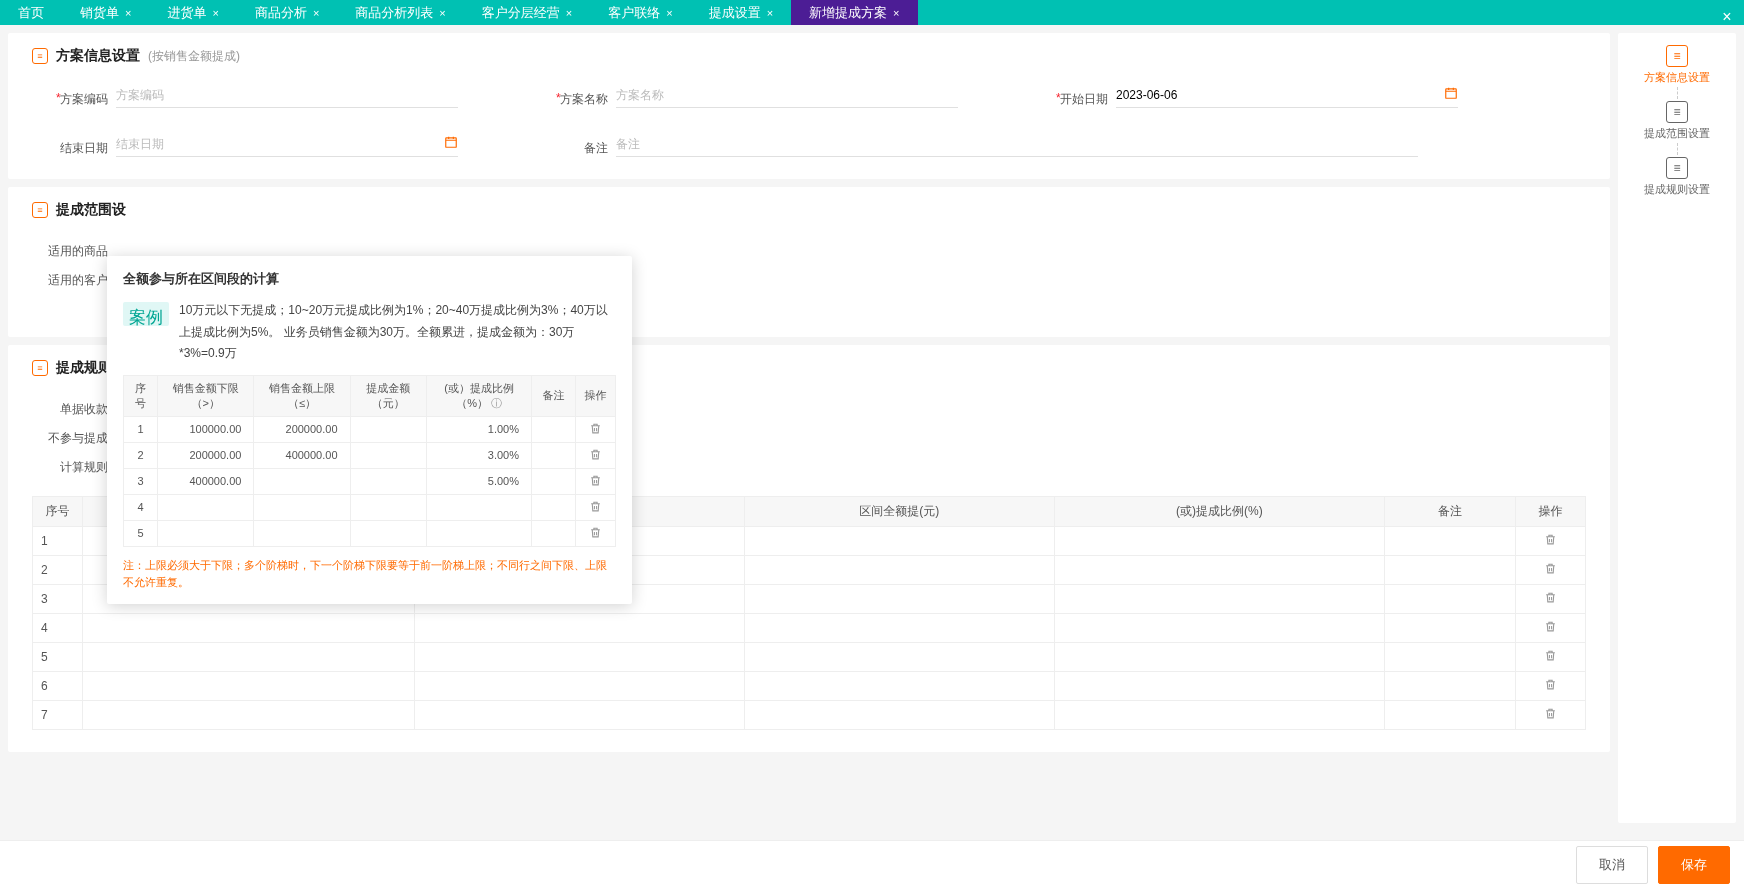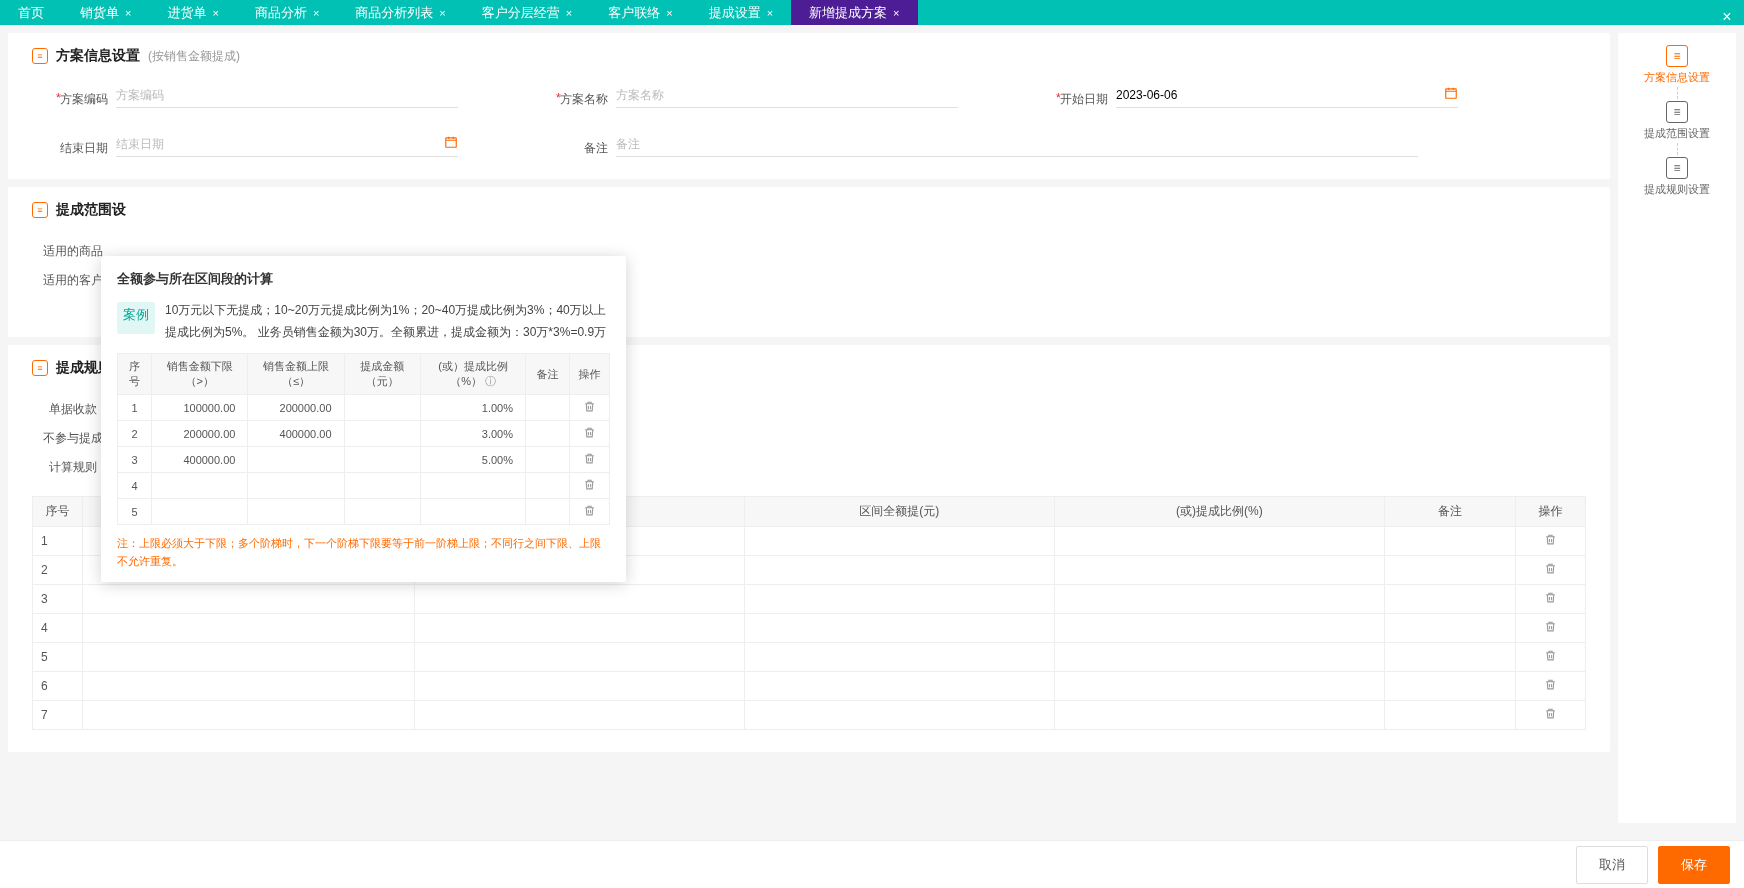--- a/index.html
+++ b/index.html
@@ -30,40 +30,40 @@
 .form-row.wide { width: 880px; }
 .form-label { width: 78px; text-align: right; color: #555; font-size: 12px; padding-right: 8px; position: relative; }
 .form-label.req::before { content: "*"; color: #f5222d; position: absolute; left: 18px; }
 .form-input-wrap { flex: 1; position: relative; border-bottom: 1px solid #e0e0e0; }
 .form-input { width: 100%; border: none; outline: none; font-size: 12px; padding: 5px 20px 5px 0; background: transparent; }
 .form-input::placeholder { color: #bbb; }
 .cal-icon { position: absolute; right: 0; top: 3px; width: 14px; height: 14px; color: #ff6a00; }
 .cal-icon svg { width: 14px; height: 14px; }
 
 .field-line { display: flex; align-items: center; padding: 6px 0 6px 6px; font-size: 12px; color: #555; }
-.field-line .form-label { width: 78px; text-align: center; padding-right: 8px; }
+.field-line .form-label { width: 78px; text-align: right; padding-right: 8px; }
 
 .radio-group { display: inline-flex; align-items: center; gap: 18px; }
 .radio { display: inline-flex; align-items: center; gap: 4px; cursor: pointer; }
 .radio-dot { width: 14px; height: 14px; border: 1px solid #bbb; border-radius: 50%; display: inline-flex; align-items: center; justify-content: center; }
 .radio.checked .radio-dot { border-color: #ff6a00; }
 .radio.checked .radio-dot::after { content: ""; width: 7px; height: 7px; background: #ff6a00; border-radius: 50%; }
 .info-icon { display: inline-flex; width: 14px; height: 14px; border: 1px solid #bbb; border-radius: 50%; align-items: center; justify-content: center; font-size: 9px; color: #888; margin-left: 4px; }
 
 .rule-table { width: 100%; border-collapse: collapse; margin-top: 14px; }
 .rule-table th, .rule-table td { border: 1px solid #eee; padding: 6px 8px; font-size: 12px; text-align: center; color: #555; }
 .rule-table th { background: #f7f7f7; font-weight: 500; }
 .rule-table td.left { text-align: left; }
 .trash-icon { color: #999; cursor: pointer; }
 .trash-icon svg { width: 13px; height: 13px; }
 
-.tooltip-popup { position: absolute; left: 101px; top: 256px; width: 525px; background: #fff; box-shadow: 0 2px 16px rgba(0,0,0,.18); border-radius: 2px; padding: 14px 16px 12px; z-index: 50; }
+.tooltip-popup { position: absolute; left: 107px; top: 256px; width: 525px; background: #fff; box-shadow: 0 2px 16px rgba(0,0,0,.18); border-radius: 2px; padding: 14px 16px 12px; z-index: 50; }
 .tooltip-title { font-size: 13px; font-weight: 600; margin-bottom: 12px; }
 .tooltip-row { display: flex; gap: 10px; font-size: 12px; color: #444; line-height: 1.8; }
-.tooltip-badge { display: inline-block; background: #e0f7f5; color: #00a693; padding: 1px 6px; border-radius: 2px; font-size: 13px; height: 32px; align-self: flex-start; margin-top: 2px;}
+.tooltip-badge { display: inline-block; background: #e0f7f5; color: #00a693; padding: 1px 6px; border-radius: 2px; font-size: 17px; height: 24px; align-self: flex-start; margin-top: 2px;}
 .tooltip-table { width: 100%; border-collapse: collapse; margin-top: 10px; }
 .tooltip-table th, .tooltip-table td { border: 1px solid #eee; padding: 5px 6px; font-size: 11px; text-align: center; color: #555; }
 .tooltip-table th { background: #f7f7f7; font-weight: 500; }
 .tooltip-table td.right { text-align: right; padding-right: 12px; }
 .tooltip-note { font-size: 11px; color: #ff6a00; margin-top: 10px; line-height: 1.6; }
 
 .footer-bar { position: fixed; bottom: 0; left: 0; right: 0; height: 48px; background: #fff; border-top: 1px solid #eee; display: flex; align-items: center; justify-content: flex-end; padding: 0 14px; gap: 10px; }
 .btn { height: 38px; padding: 0 22px; border-radius: 2px; font-size: 13px; cursor: pointer; border: 1px solid #ddd; background: #fff; color: #555; }
 .btn.primary { background: #ff6a00; border-color: #ff6a00; color: #fff; }
 </style>

